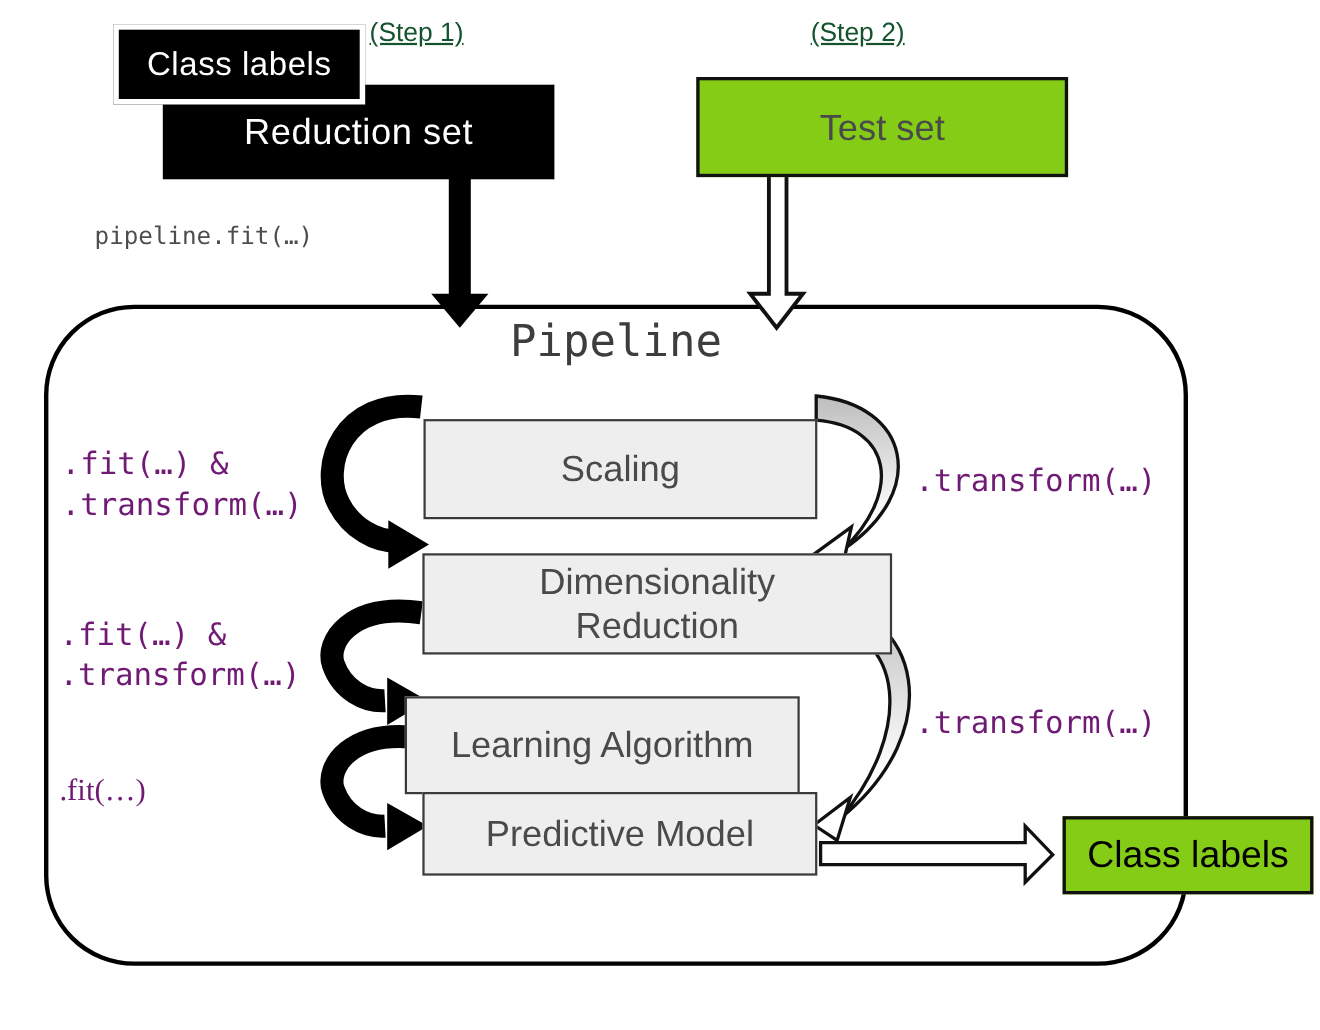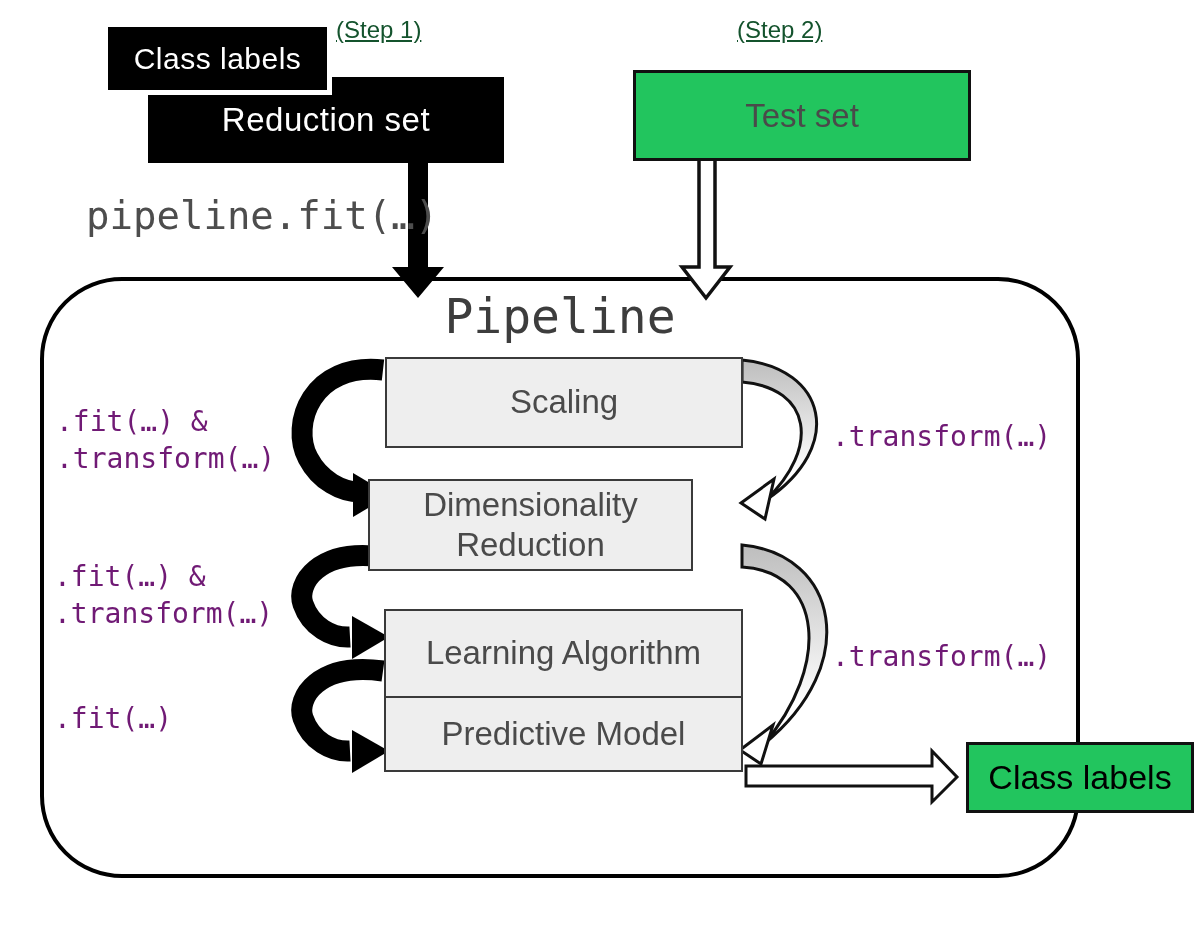--- a/index.html
+++ b/index.html
@@ -7,41 +7,41 @@
     position:relative;width:1200px;height:936px;background:#ffffff;
     font-family:"Liberation Sans",sans-serif;overflow:hidden;
   }
   .abs{position:absolute;box-sizing:border-box;}
   
   .blackbox{
     background:#000;color:#fff;display:flex;align-items:center;justify-content:center;
     font-size:32px;letter-spacing:.5px;
   }
   .whitebox{
-    background:#22c55e;border:3.5px solid #111;display:flex;align-items:center;justify-content:center;
+    background:#84cc16;border:3.5px solid #111;display:flex;align-items:center;justify-content:center;
     font-size:33px;color:#4a4a4a;
   }
   .stagebox{
     background:#eeeeee;border:2.5px solid #3a3a3a;display:flex;align-items:center;justify-content:center;
-    font-size:33px;color:#4a4a4a;text-align:center;line-height:1.22;z-index:3;
+    font-size:33px;color:#4a4a4a;text-align:center;line-height:1.22;z-index:3;margin-top:24px;
   }
   .pipeline-rect{
     left:40px;top:277px;width:1040px;height:601px;border:4.5px solid #000;border-radius:82px;
     background:transparent;z-index:1;
   }
   .pipeline-title{
     left:40px;top:288px;width:1040px;text-align:center;
-    font-family:"DejaVu Sans Mono",monospace;font-size:48px;color:#3d3d3d;z-index:3;
+    font-family:"DejaVu Sans Mono",monospace;font-size:40px;color:#3d3d3d;z-index:3;
   }
   .steplabel{font-size:24px;color:#14532d;z-index:3;text-decoration:underline;}
   .code{
     font-family:"DejaVu Sans Mono",monospace;color:#701a75;font-size:28px;line-height:37px;
     white-space:pre-line;z-index:3;
   }
-  .code.call{font-size:39px;color:#4d4d4d;}
+  .code.call{font-size:22px;color:#4d4d4d;}
   svg.arrows{position:absolute;left:0;top:0;z-index:2;pointer-events:none;}
   .z3{z-index:3;}
   .z4{z-index:4;}
 </style>
 </head>
 <body>
 
 <div class="canvas">
 
   <div class="abs pipeline-rect"></div>
@@ -82,28 +82,28 @@
   <div class="abs blackbox z3" style="left:148px;top:77px;width:356px;height:86px;font-size:33px;">Reduction set</div>
   <div class="abs blackbox z4" style="left:103px;top:22px;width:229px;height:73px;border:5px solid #fff;font-size:30px;">Class labels</div>
 
   <div class="abs whitebox z3" style="left:633px;top:70px;width:338px;height:91px;">Test set</div>
 
   <div class="abs code call" style="left:86px;top:197px;">pipeline.fit(…)</div>
 
   <div class="abs pipeline-title">Pipeline</div>
 
   <div class="abs stagebox" style="left:385px;top:357px;width:358px;height:91px;">Scaling</div>
-  <div class="abs stagebox" style="left:368px;top:479px;width:325px;height:92px;padding:0 35px;">Dimensionality Reduction</div>
-  <div class="abs stagebox" style="left:384px;top:609px;width:359px;height:89px;">Learning Algorithm</div>
+  <div class="abs stagebox" style="left:384px;top:479px;width:427px;height:92px;padding:0 35px;">Dimensionality Reduction</div>
+  <div class="abs stagebox" style="left:368px;top:609px;width:359px;height:89px;">Learning Algorithm</div>
   <div class="abs stagebox" style="left:384px;top:696px;width:359px;height:76px;">Predictive Model</div>
 
   <div class="abs code" style="left:56px;top:403px;">.fit(…) &amp;
 .transform(…)</div>
   <div class="abs code" style="left:54px;top:558px;">.fit(…) &amp;
 .transform(…)</div>
-  <div class="abs code" style="left:54px;top:700px;">.fit(…)</div>
+  <div class="abs code" style="left:54px;top:700px;font-family:Liberation Serif, serif;">.fit(…)</div>
 
   <div class="abs code" style="left:832px;top:418px;">.transform(…)</div>
   <div class="abs code" style="left:832px;top:638px;">.transform(…)</div>
 
   <div class="abs whitebox z4" style="left:966px;top:742px;width:228px;height:71px;color:#000;font-size:34px;">Class labels</div>
 
 </div>
 
 </body></html>

